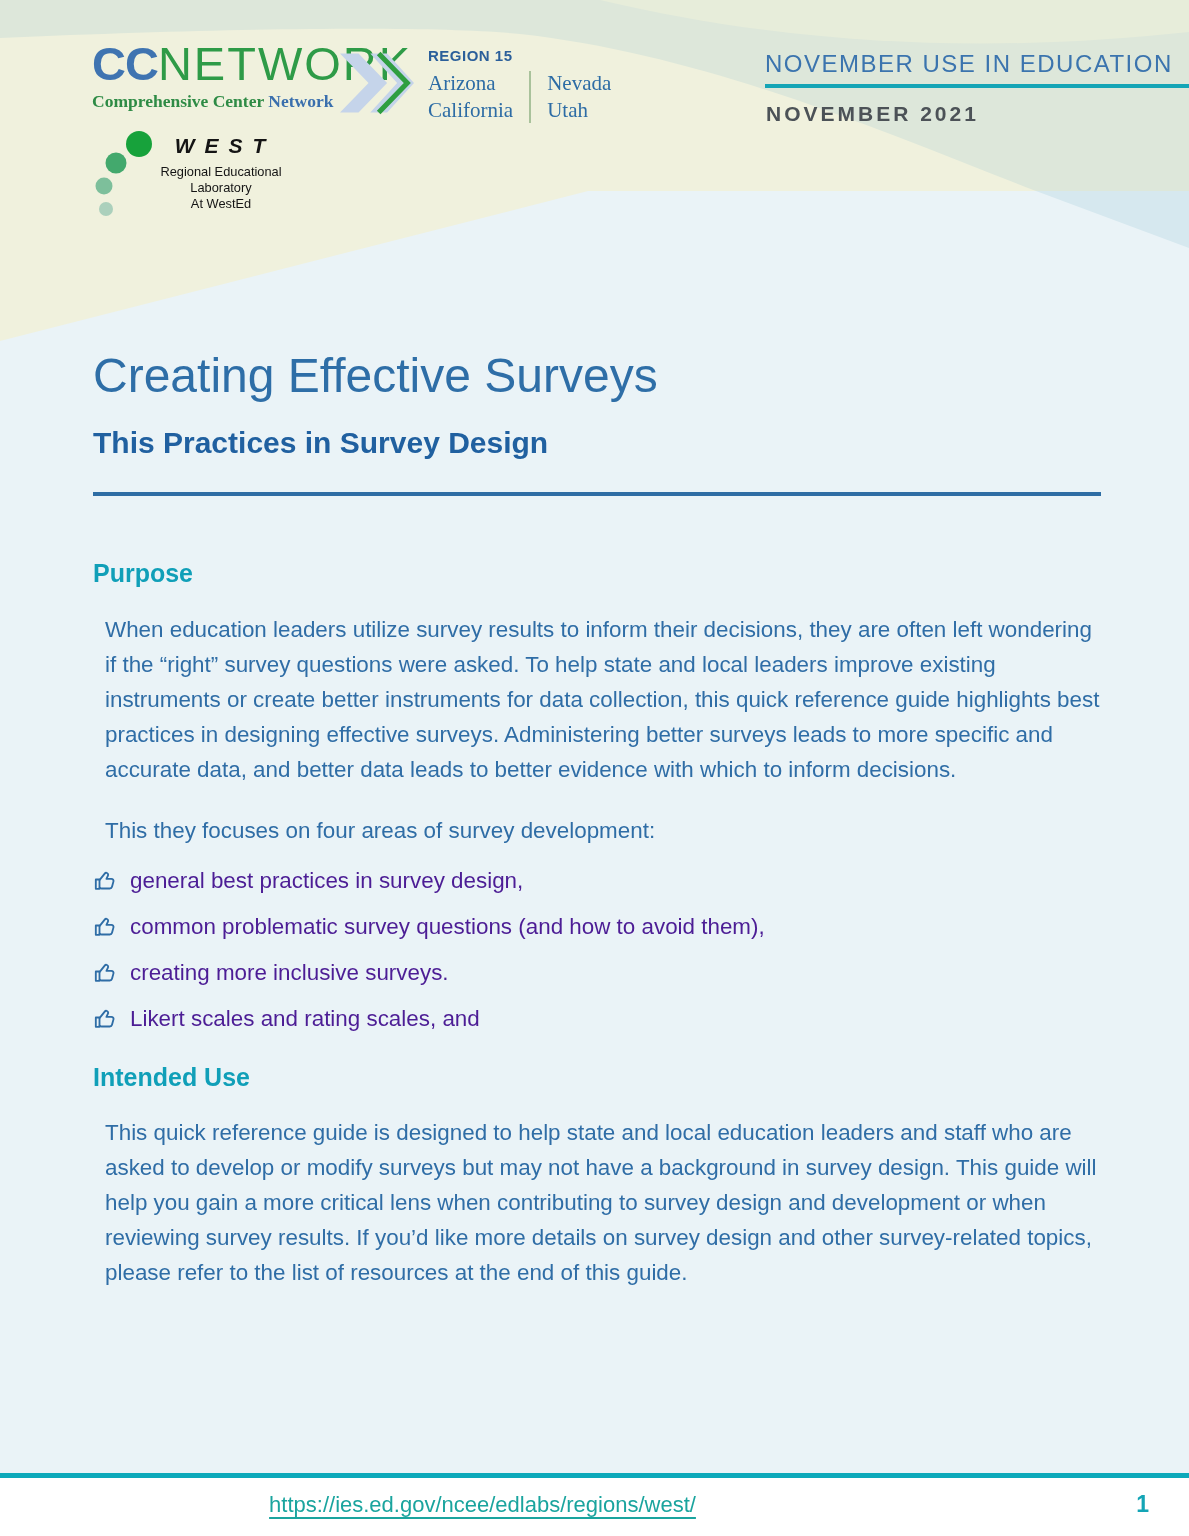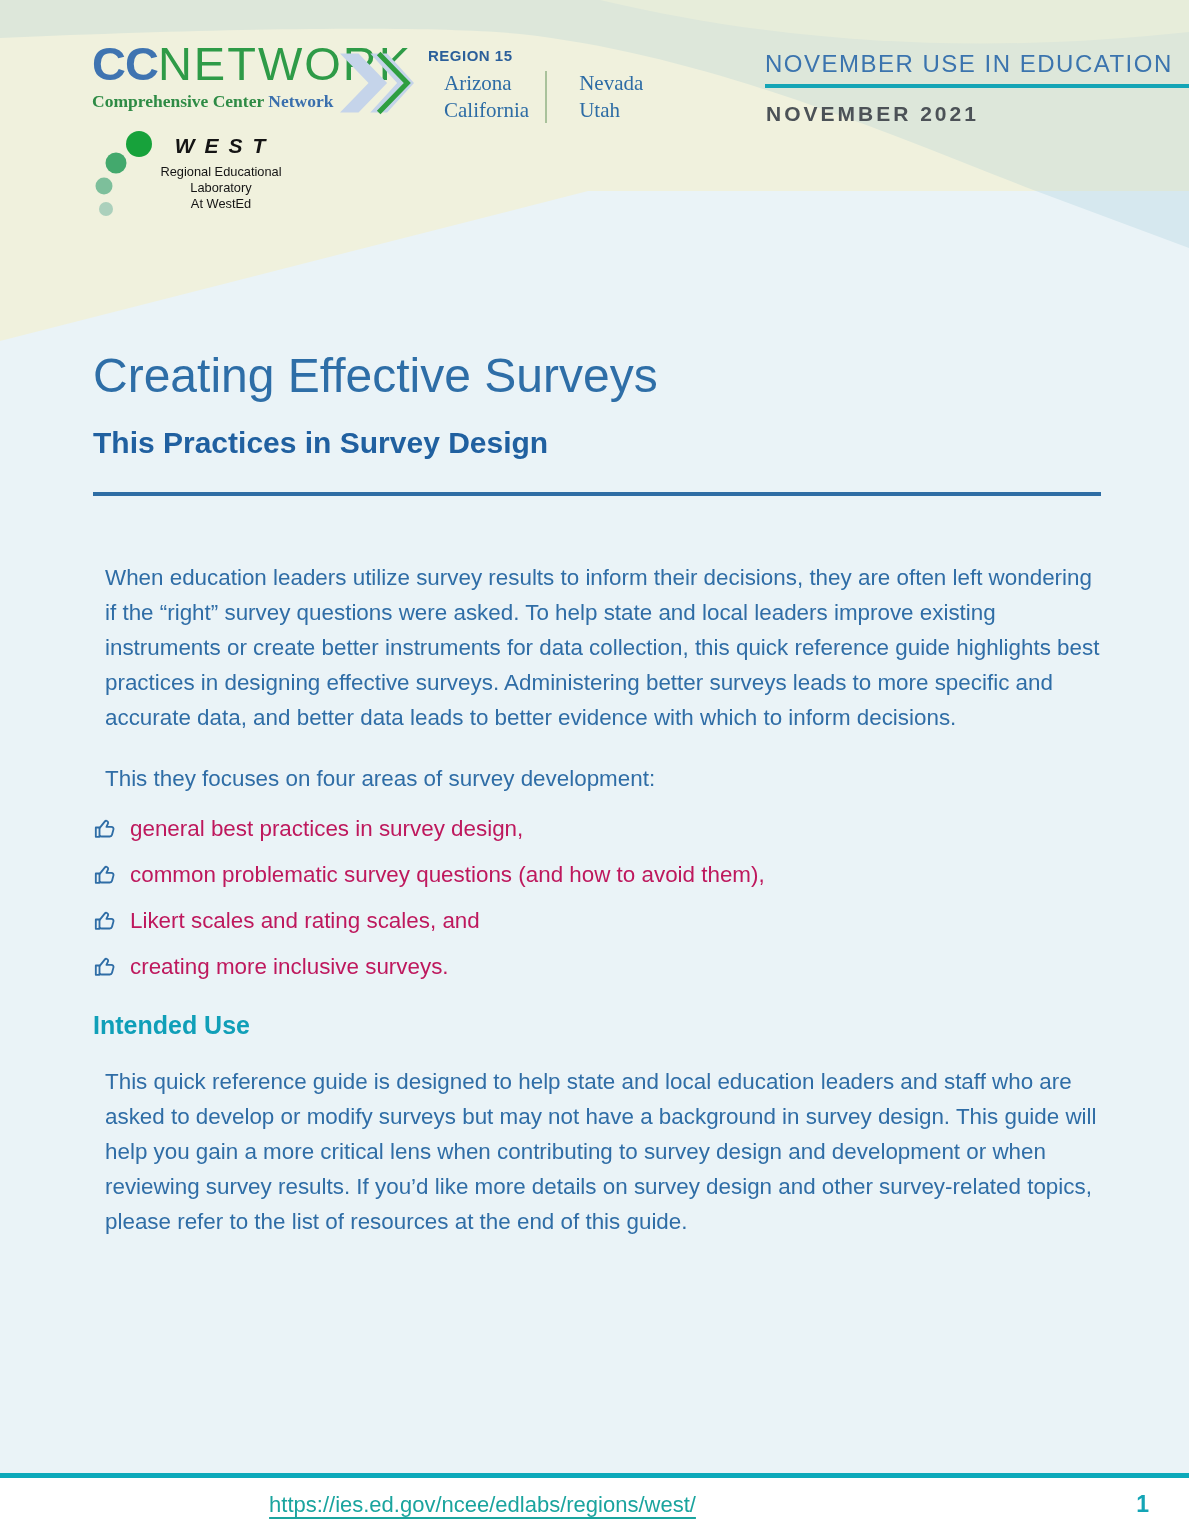--- a/index.html
+++ b/index.html
@@ -19,21 +19,21 @@
   .cc-abbr{font-size:47px;font-weight:800;color:#3f74b1;letter-spacing:-1px;}
   .cc-name{font-size:47px;font-weight:300;color:#2e9b47;letter-spacing:2px;}
   .cc-tagline{font-family:"Liberation Serif", serif;font-size:17.5px;font-weight:700;margin-top:4px;}
   .cc-tag-green{color:#2e8b45;}
   .cc-tag-blue{color:#3a6fad;}
   .chevrons{position:absolute;left:340px;top:46px;}
   
   .region{position:absolute;left:428px;top:47px;}
   .region-label{font-size:15px;font-weight:700;color:#2b5f9a;letter-spacing:.5px;}
   .region-states{display:flex;align-items:center;margin-top:6px;}
-  .state-col{font-family:"Liberation Serif", serif;font-size:21px;color:#2d6ca5;line-height:27px;margin-left:16px;}
+  .state-col{font-family:"Liberation Serif", serif;font-size:21px;color:#2d6ca5;line-height:27px;}
   .state-divider{width:2px;height:52px;background:#a9c29b;margin:0 16px;}
   
   .series-title{position:absolute;left:765px;top:50px;font-size:24px;font-weight:300;color:#3b74ae;letter-spacing:1.5px;}
   .series-rule{position:absolute;left:765px;top:84px;width:424px;height:4px;background:#14a5b6;}
   .issue-date{position:absolute;left:766px;top:102px;font-size:21px;font-weight:700;color:#4c5257;letter-spacing:3px;}
   
   .rel-logo{position:absolute;left:85px;top:130px;width:240px;}
   .rel-dots{position:absolute;left:0;top:0;}
   .rel-text{position:absolute;left:45px;top:2px;width:182px;text-align:center;color:#141414;}
   .rel-acronym{font-size:68px;font-weight:900;line-height:1;letter-spacing:1px;}
@@ -42,21 +42,21 @@
   
   .doc-title{position:absolute;left:93px;top:352px;font-size:48px;font-weight:300;color:#2e6ea7;line-height:1;}
   .doc-subtitle{position:absolute;left:93px;top:426px;font-size:30px;font-weight:700;color:#2060a0;}
   .title-rule{position:absolute;left:93px;top:492px;width:1008px;height:4px;background:#2e6da4;}
   
   .content{position:absolute;left:93px;top:560px;width:1012px;}
   .section-heading{font-size:25px;font-weight:700;color:#109fb8;margin:0 0 24px 0;line-height:1.1;}
   .content p{font-size:22.4px;line-height:35px;color:#2f6da6;margin:0 0 26px 12px;}
   .content p.lead-in{margin-bottom:18px;}
   ul.thumb-list{list-style:none;margin:0 0 8px 0;padding:0;}
-  ul.thumb-list li{display:flex;align-items:center;gap:11px;margin:0 0 16px 0;font-size:22.4px;line-height:30px;color:#be185d;}
+  ul.thumb-list li{display:flex;align-items:center;gap:11px;margin:0 0 16px 0;font-size:22.4px;line-height:30px;color:#4c1d95;}
   ul.thumb-list li svg{flex:0 0 auto;}
   .section-heading.second{margin-top:30px;}
   
   .footer-rule{position:absolute;left:0;top:1473px;width:1189px;height:5px;background:#0ca9ba;}
   .footer-band{position:absolute;left:0;top:1478px;width:1189px;height:58px;background:#ffffff;}
   .footer-link{position:absolute;left:0;top:1492px;width:965px;text-align:center;font-size:22px;color:#1aa49e;}
   .footer-link a{color:#1aa49e;text-decoration:underline;text-underline-offset:5px;text-decoration-thickness:1.5px;cursor:pointer;}
   .page-number{position:absolute;right:40px;top:1491px;font-size:23px;font-weight:700;color:#14a5b6;}
 </style>
 </head>
@@ -121,20 +121,21 @@
         <div>At WestEd</div>
       </div>
     </div>
   </div>
 
   <div class="doc-title">Creating Effective Surveys</div>
   <div class="doc-subtitle">This Practices in Survey Design</div>
   <div class="title-rule"></div>
 
   <div class="content">
+    <h3 class="section-heading">Purpose</h3>
     <p>When education leaders utilize survey results to inform their decisions, they are often left wondering if the “right” survey questions were asked. To help state and local leaders improve existing instruments or create better instruments for data collection, this quick reference guide highlights best practices in designing effective surveys. Administering better surveys leads to more specific and accurate data, and better data leads to better evidence with which to inform decisions.</p>
     <p class="lead-in">This they focuses on four areas of survey development:</p>
 
     <ul class="thumb-list">
       <li>
         <svg width="26" height="26" viewBox="0 0 24 24" fill="none" stroke="#2f6da6" stroke-width="1.7" stroke-linejoin="round" stroke-linecap="round">
           <path d="M2.6 10.6 h3.4 v8.6 h-3.4 z"></path>
           <path d="M6.2 11 L10.8 5.2 c .5,-.65 1.35,-.9 2.1,-.6 .95,.38 1.35,1.5 .9,2.4 L12.4 10 h4.6 c 1.25,0 2.2,1.15 1.9,2.35 l -1.35,5 c -.25,.95 -1.1,1.6 -2.05,1.6 H8 c -.7,0 -1.35,-.3 -1.8,-.85"></path>
         </svg>
         <span>general best practices in survey design,</span>
@@ -144,28 +145,28 @@
           <path d="M2.6 10.6 h3.4 v8.6 h-3.4 z"></path>
           <path d="M6.2 11 L10.8 5.2 c .5,-.65 1.35,-.9 2.1,-.6 .95,.38 1.35,1.5 .9,2.4 L12.4 10 h4.6 c 1.25,0 2.2,1.15 1.9,2.35 l -1.35,5 c -.25,.95 -1.1,1.6 -2.05,1.6 H8 c -.7,0 -1.35,-.3 -1.8,-.85"></path>
         </svg>
         <span>common problematic survey questions (and how to avoid them),</span>
       </li>
       <li>
         <svg width="26" height="26" viewBox="0 0 24 24" fill="none" stroke="#2f6da6" stroke-width="1.7" stroke-linejoin="round" stroke-linecap="round">
           <path d="M2.6 10.6 h3.4 v8.6 h-3.4 z"></path>
           <path d="M6.2 11 L10.8 5.2 c .5,-.65 1.35,-.9 2.1,-.6 .95,.38 1.35,1.5 .9,2.4 L12.4 10 h4.6 c 1.25,0 2.2,1.15 1.9,2.35 l -1.35,5 c -.25,.95 -1.1,1.6 -2.05,1.6 H8 c -.7,0 -1.35,-.3 -1.8,-.85"></path>
         </svg>
-        <span>Likert scales and rating scales, and</span>
+        <span>creating more inclusive surveys.</span>
       </li>
       <li>
         <svg width="26" height="26" viewBox="0 0 24 24" fill="none" stroke="#2f6da6" stroke-width="1.7" stroke-linejoin="round" stroke-linecap="round">
           <path d="M2.6 10.6 h3.4 v8.6 h-3.4 z"></path>
           <path d="M6.2 11 L10.8 5.2 c .5,-.65 1.35,-.9 2.1,-.6 .95,.38 1.35,1.5 .9,2.4 L12.4 10 h4.6 c 1.25,0 2.2,1.15 1.9,2.35 l -1.35,5 c -.25,.95 -1.1,1.6 -2.05,1.6 H8 c -.7,0 -1.35,-.3 -1.8,-.85"></path>
         </svg>
-        <span>creating more inclusive surveys.</span>
+        <span>Likert scales and rating scales, and</span>
       </li>
     </ul>
 
     <h3 class="section-heading second">Intended Use</h3>
     <p>This quick reference guide is designed to help state and local education leaders and staff who are asked to develop or modify surveys but may not have a background in survey design. This guide will help you gain a more critical lens when contributing to survey design and development or when reviewing survey results. If you’d like more details on survey design and other survey-related topics, please refer to the list of resources at the end of this guide.</p>
   </div>
 
   <div class="footer-rule"></div>
   <div class="footer-band"></div>
   <div class="footer-link">

